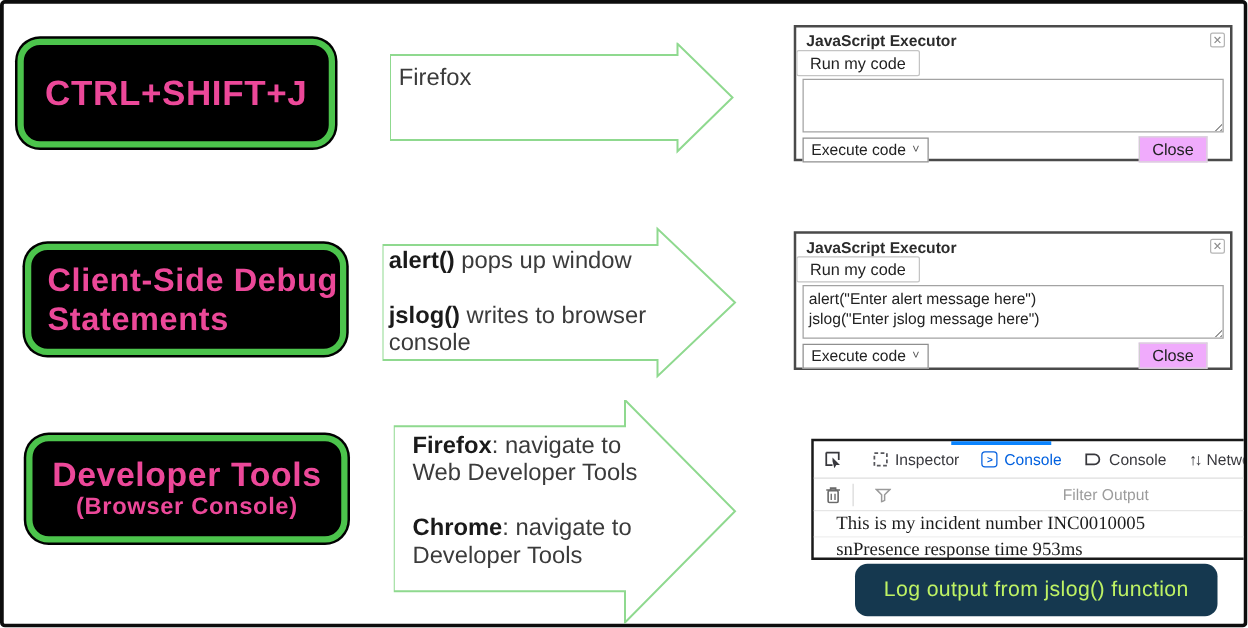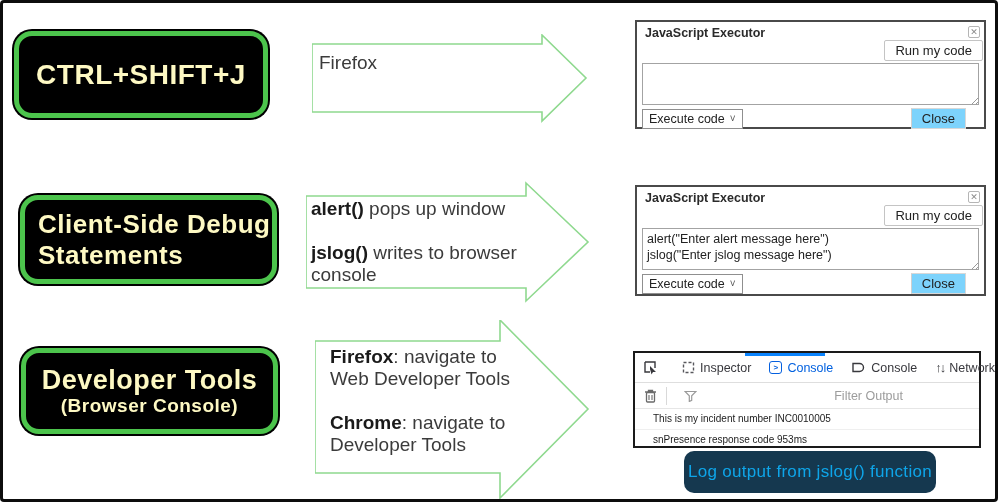--- a/index.html
+++ b/index.html
@@ -4,21 +4,21 @@
 <style>
   * { margin:0; padding:0; box-sizing:border-box; }
   body { background:#fff; font-family:"Liberation Sans", sans-serif; }
   .canvas { position:relative; width:998px; height:502px; background:#fff;
             border:3px solid #0d0d0d; border-radius:4px; overflow:hidden; }
 
   
   .pill { position:absolute; background:#000; border:5px solid #4cc44c; border-radius:18px;
           box-shadow:0 0 0 2px #000, inset 0 0 0 1px #000;
           display:flex; flex-direction:column; justify-content:center; }
-  .pill .ln { color:#fef9c3; font-weight:bold; letter-spacing:.5px; }
+  .pill .ln { color:#ec4899; font-weight:bold; letter-spacing:.5px; }
   .pill1 { left:11px; top:28px; width:254px; height:87px; text-align:center; }
   .pill1 .ln { font-size:28px; }
   .pill2 { left:17px; top:192px; width:257px; height:89px; padding-left:13px; }
   .pill2 .ln { font-size:26px; line-height:31px; }
   .pill3 { left:18px; top:345px; width:257px; height:86px; text-align:center; }
   .pill3 .ln1 { font-size:27px; line-height:30px; }
   .pill3 .ln2 { font-size:19px; line-height:22px; }
 
   
   .arrow-svg { position:absolute; }
@@ -32,65 +32,65 @@
 
   
   .dlg { position:absolute; left:632px; width:351px; background:#fff;
          border:2px solid #4a4a4a; display:flex; flex-direction:column; }
   .dlg1 { top:17px; height:109px; }
   .dlg2 { top:182px; height:111px; }
   .dlg-head { display:flex; justify-content:space-between; align-items:flex-start; padding:4px 4px 0 8px; }
   .dlg-title { font-size:12.5px; font-weight:600; color:#2b2b2b; }
   .dlg-x { font-size:9px; color:#8a8a8a; border:1px solid #b5b5b5; border-radius:2px;
            width:12px; height:12px; line-height:10px; text-align:center; cursor:pointer; }
-  .dlg-runrow { display:flex; justify-content:flex-end; padding:0 1px 2px 0; }
+  .dlg-runrow { display:flex; padding:0 1px 2px 0; }
   .dlg-run { font-size:13px; color:#222; background:#fff; border:1px solid #c4c4c4;
              border-radius:2px; padding:2px 10px; cursor:pointer; }
   .dlg-tawrap { position:relative; flex:1; margin:0 5px; }
   .dlg-ta { width:100%; height:100%; border:1px solid #a3a3a3; resize:none;
             font-family:"Liberation Sans", sans-serif; font-size:12.5px; color:#222;
             padding:2px 4px; line-height:16px; }
   .grip { position:absolute; right:1px; bottom:1px; width:9px; height:9px; pointer-events:none;
           background:repeating-linear-gradient(135deg, transparent 0 2px, #9a9a9a 2px 3px);
           clip-path:polygon(100% 0, 100% 100%, 0 100%); }
   .dlg-foot { display:flex; justify-content:space-between; align-items:center; padding:3px 18px 4px 5px; }
   .dlg-select { display:flex; align-items:center; gap:5px; border:1px solid #8f8f8f;
                 background:#fff; font-size:12.5px; color:#222; padding:2px 6px; cursor:pointer; }
   .dlg-select .chev { font-size:10px; color:#555; }
-  .dlg-close { font-size:13px; color:#222; background:#7dd3fc; border:1px solid #d8d8d8;
+  .dlg-close { font-size:13px; color:#222; background:#f0abfc; border:1px solid #d8d8d8;
                border-left:1px solid #cfcfcf; padding:2px 10px; cursor:pointer; }
 
   
-  .devtools { position:absolute; left:630px; top:348px; width:348px; height:97px;
+  .devtools { position:absolute; left:646px; top:348px; width:348px; height:97px;
               background:#fff; border:2px solid #1a1a1a; }
   .dt-tabs { position:relative; display:flex; align-items:center; height:30px;
              border-bottom:1px solid #dedede; font-size:12.5px; color:#38383d; }
   .dt-bluebar { position:absolute; top:0; left:110px; width:80px; height:3px; background:#0a84ff; }
   .dt-pick { margin:0 7px 0 8px; display:flex; cursor:pointer; }
   .dt-sep { width:1px; height:18px; background:#d9d9d9; margin-right:8px; }
   .dt-tab { display:flex; align-items:center; gap:5px; padding:0 9px; height:100%; cursor:pointer; }
   .dt-tab.active { color:#0060df; }
   .dt-ico { display:flex; }
   .console-ico { width:13px; height:13px; border:1.5px solid #0560df; border-radius:3px;
                  color:#0560df; font-size:8px; font-weight:bold; display:flex;
                  align-items:center; justify-content:center; }
   .net-ico { font-size:13px; color:#38383d; letter-spacing:-2px; }
   .dt-filterrow { display:flex; align-items:center; height:26px; border-bottom:1px solid #e6e6e6; }
   .dt-trash { margin:0 9px 0 9px; display:flex; cursor:pointer; }
   .dt-funnel { margin:0 6px 0 9px; display:flex; }
   .dt-filter-input { border:none; outline:none; font-size:12.5px; color:#8b5cf6; width:200px;text-align:right; }
   .dt-filter-input::placeholder { color:#9c9c9c; }
-  .dt-console { font-family:Liberation Sans, sans-serif; font-size:10px; color:#1c1c1c; }
+  .dt-console { font-family:Liberation Serif, serif; font-size:15px; color:#1c1c1c; }
   .console-line { height:20px; line-height:20px; padding-left:18px; white-space:nowrap; }
   .console-line + .console-line { border-top:1px solid #efefef; }
 
   
-  .badge { position:absolute; left:681px; top:448px; width:252px; height:42px;
+  .badge { position:absolute; left:681px; top:448px; width:290px; height:42px;
            background:#15384f; border-radius:10px; display:flex; align-items:center;
-           justify-content:center; color:#0ea5e9; font-size:17px; letter-spacing:.3px; }
+           justify-content:center; color:#bef264; font-size:17px; letter-spacing:.3px; }
 </style>
 </head>
 <body>
 
 <div class="canvas">
 
   <div class="pill pill1">
     <div class="ln">CTRL+SHIFT+J</div>
   </div>
 
@@ -222,21 +222,21 @@
       <span class="dt-sep"></span>
       <span class="dt-funnel">
         <svg width="13" height="12" viewBox="0 0 13 12">
             <path d="M1,1.5 h11 l-4.3,4.3 v4.5 l-2.4,1.2 v-5.7 z" fill="none" stroke="#9a9a9a" stroke-width="1.2"></path>
           </svg>
       </span>
       <input class="dt-filter-input" placeholder="Filter Output" style="">
     </div>
     <div class="dt-console">
       <div class="console-line">This is my incident number INC0010005</div>
-      <div class="console-line">snPresence response code 953ms</div>
+      <div class="console-line">snPresence response time 953ms</div>
     </div>
   </div>
 
   <div class="badge">
     <span>Log output from jslog() function</span>
   </div>
 
 </div>
 
 </body></html>

